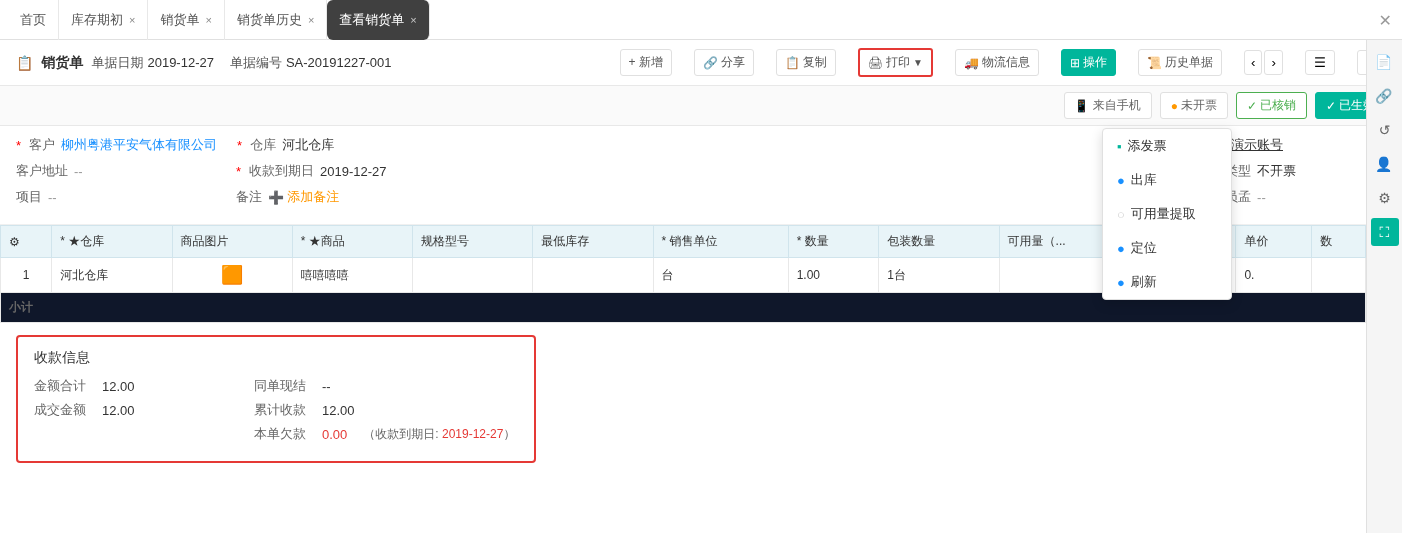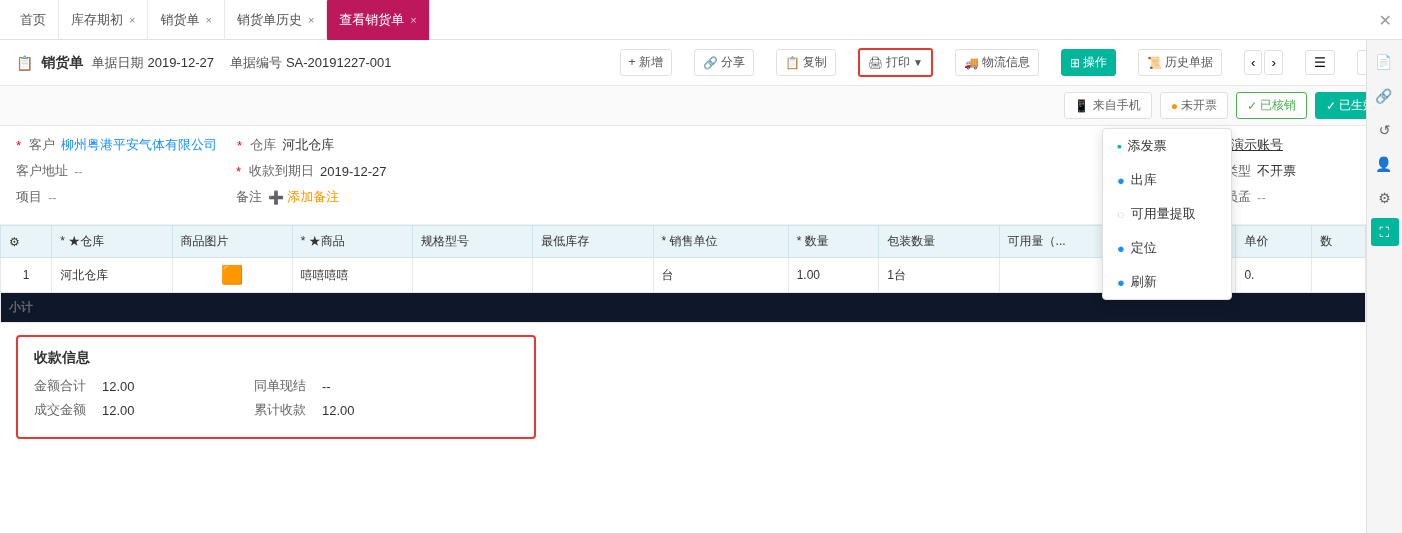--- a/index.html
+++ b/index.html
@@ -11,21 +11,21 @@
       border-bottom: 1px solid #e0e0e0; padding: 0 8px;
       height: 40px; position: relative;
     }
     .tab-item {
       display: flex; align-items: center; padding: 0 12px;
       height: 40px; cursor: pointer; font-size: 13px;
       border-right: 1px solid #e8e8e8; white-space: nowrap;
       color: #555;
     }
     .tab-item.active {
-      background: #be185d; color: #fff; border-radius: 1px;
+      background: #404040; color: #fff; border-radius: 6px;
     }
     .tab-item .tab-close {
       margin-left: 6px; font-size: 11px; color: inherit; cursor: pointer;
       opacity: 0.7;
     }
     .tab-item.active .tab-close { color: #fff; }
     .tab-bar-close {
       position: absolute; right: 10px; top: 50%; transform: translateY(-50%);
       cursor: pointer; font-size: 16px; color: #999;
     }
@@ -96,21 +96,21 @@
       padding: 6px 8px; border: 1px solid #e8e8e8;
       white-space: nowrap; color: #333;
     }
     .subtotal-row td { background: #0f172a; color: #666; font-weight: bold; }
 
     
     .summary-section {
       margin: 12px 16px; border: 2px solid #e53935; border-radius: 4px;
       padding: 12px 16px; background: #fff; width: 520px;
     }
-    .summary-title { font-weight: bold; margin-bottom: 10px; font-size: 14px; }
+    .summary-title { font-weight: normal; margin-bottom: 10px; font-size: 14px; }
     .summary-row { display: flex; gap: 40px; margin-bottom: 6px; }
     .summary-item { display: flex; align-items: center; gap: 16px; min-width: 180px; }
     .summary-label { color: #666; font-size: 13px; white-space: nowrap; }
     .summary-value { color: #333; font-size: 13px; }
     .summary-value.red { color: #e53935; }
 
     
     .dropdown-menu {
       position: absolute; top: 88px; right: 170px; z-index: 100;
       background: #fff; border: 1px solid #e0e0e0; border-radius: 4px;
@@ -355,20 +355,29 @@
     <div class="summary-row">
       <div class="summary-item">
         <span class="summary-label">成交金额</span>
         <span class="summary-value">12.00</span>
       </div>
       <div class="summary-item">
         <span class="summary-label">累计收款</span>
         <span class="summary-value">12.00</span>
       </div>
     </div>
+    <div class="summary-row">
+      <div class="summary-item">
+      </div>
+      <div class="summary-item">
+        <span class="summary-label">本单欠款</span>
+        <span class="summary-value red">0.00</span>
+        <span class="summary-value" style="color:#666; font-size:12px;">（收款到期日: <span style="color:#e53935;">2019-12-27</span>）</span>
+      </div>
+    </div>
   </div>
 
   <div class="dropdown-menu">
     <div class="dropdown-item">
       <span class="item-icon icon-square">▪</span>
       <span>添发票</span>
     </div>
     <div class="dropdown-item">
       <span class="item-icon icon-circle">●</span>
       <span>出库</span>

